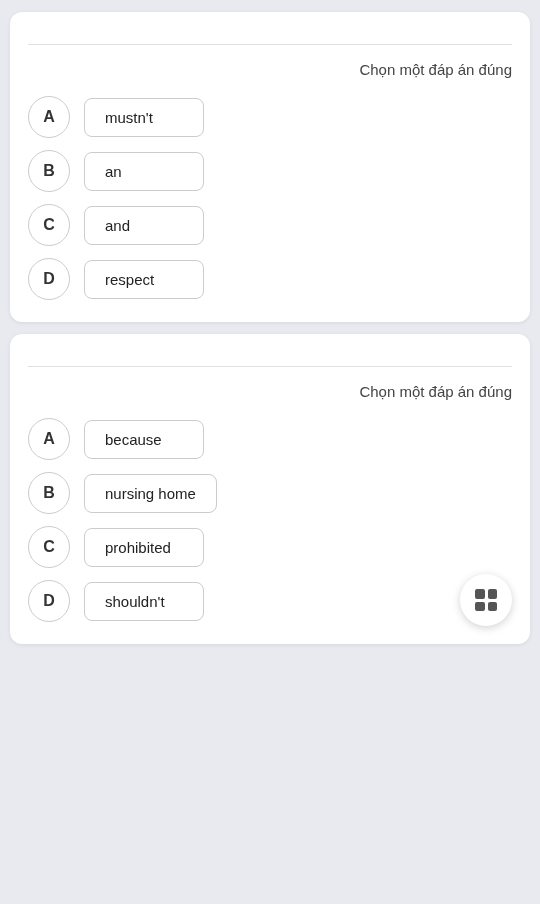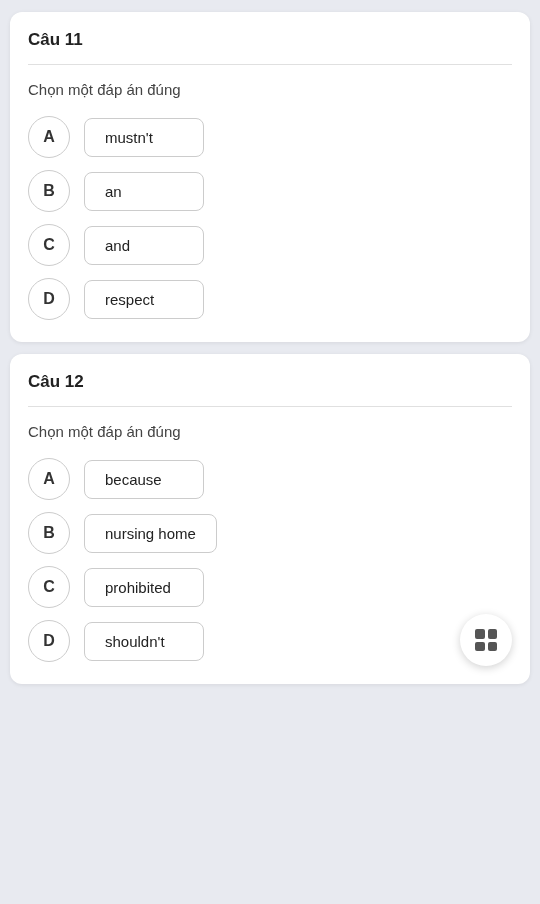--- a/index.html
+++ b/index.html
@@ -40,21 +40,21 @@
       text-decoration: underline;
     }
 
     .divider {
       border: none;
       border-top: 1px solid #e0e0e0;
       margin: 14px 0 16px 0;
     }
 
     .section-label {
-      text-align: left;
+      text-align: right;
       font-size: 15px;
       color: #444;
       margin-bottom: 18px;
     }
 
     .options-list {
       display: flex;
       flex-direction: column;
       gap: 12px;
     }
@@ -120,21 +120,20 @@
 
     .grid-icon-cell {
       background: #555;
       border-radius: 2px;
     }
   </style>
 </head>
 <body>
 
 <div class="question-card">
-  <div class="question-title">Câu 11</div>
   <hr class="divider">
   <div class="section-label">Chọn một đáp án đúng</div>
   <div class="options-list">
     <div class="option-row">
       <div class="option-circle">A</div>
       <div class="option-box">mustn't</div>
     </div>
     <div class="option-row">
       <div class="option-circle">B</div>
       <div class="option-box">an</div>
@@ -144,21 +143,20 @@
       <div class="option-box">and</div>
     </div>
     <div class="option-row">
       <div class="option-circle">D</div>
       <div class="option-box">respect</div>
     </div>
   </div>
 </div>
 
 <div class="question-card card-q12">
-  <div class="question-title">Câu 12</div>
   <hr class="divider">
   <div class="section-label">Chọn một đáp án đúng</div>
   <div class="options-list">
     <div class="option-row">
       <div class="option-circle">A</div>
       <div class="option-box">because</div>
     </div>
     <div class="option-row">
       <div class="option-circle">B</div>
       <div class="option-box">nursing home</div>

